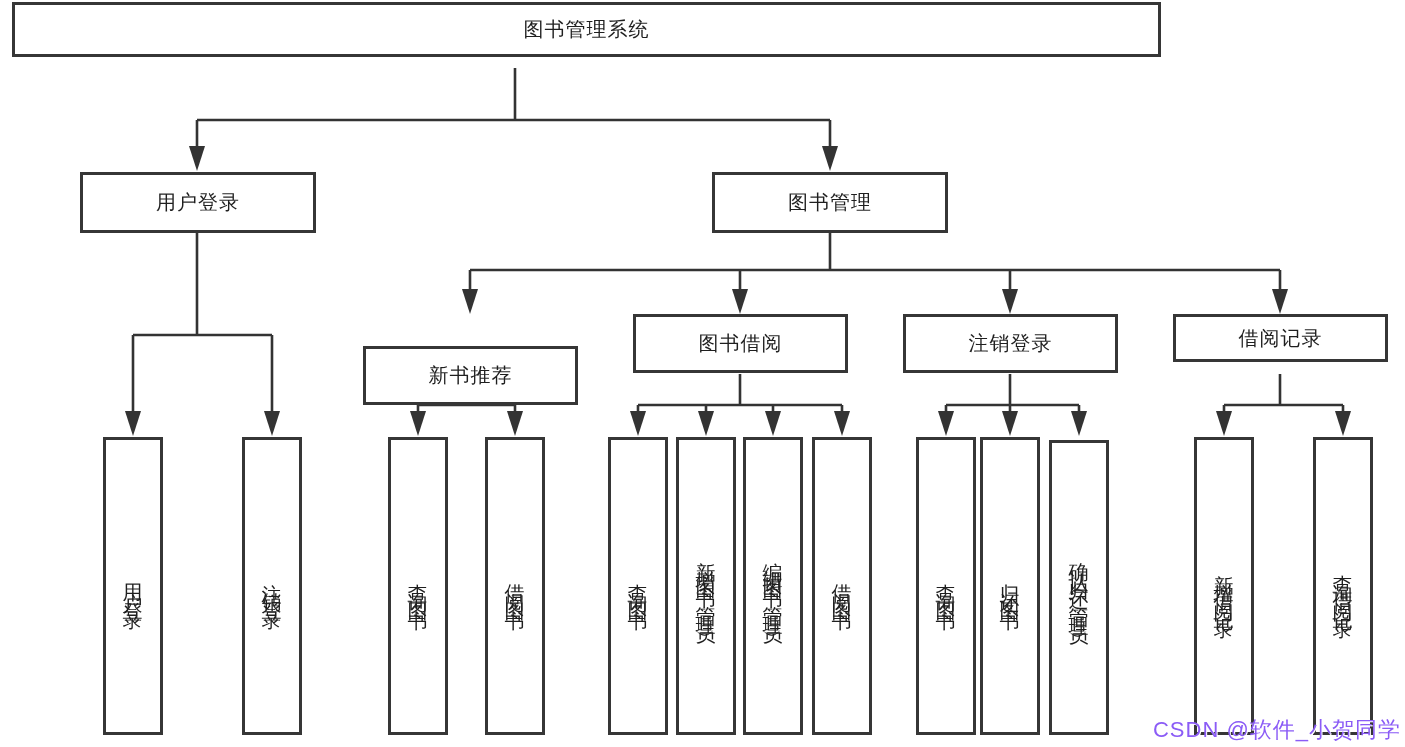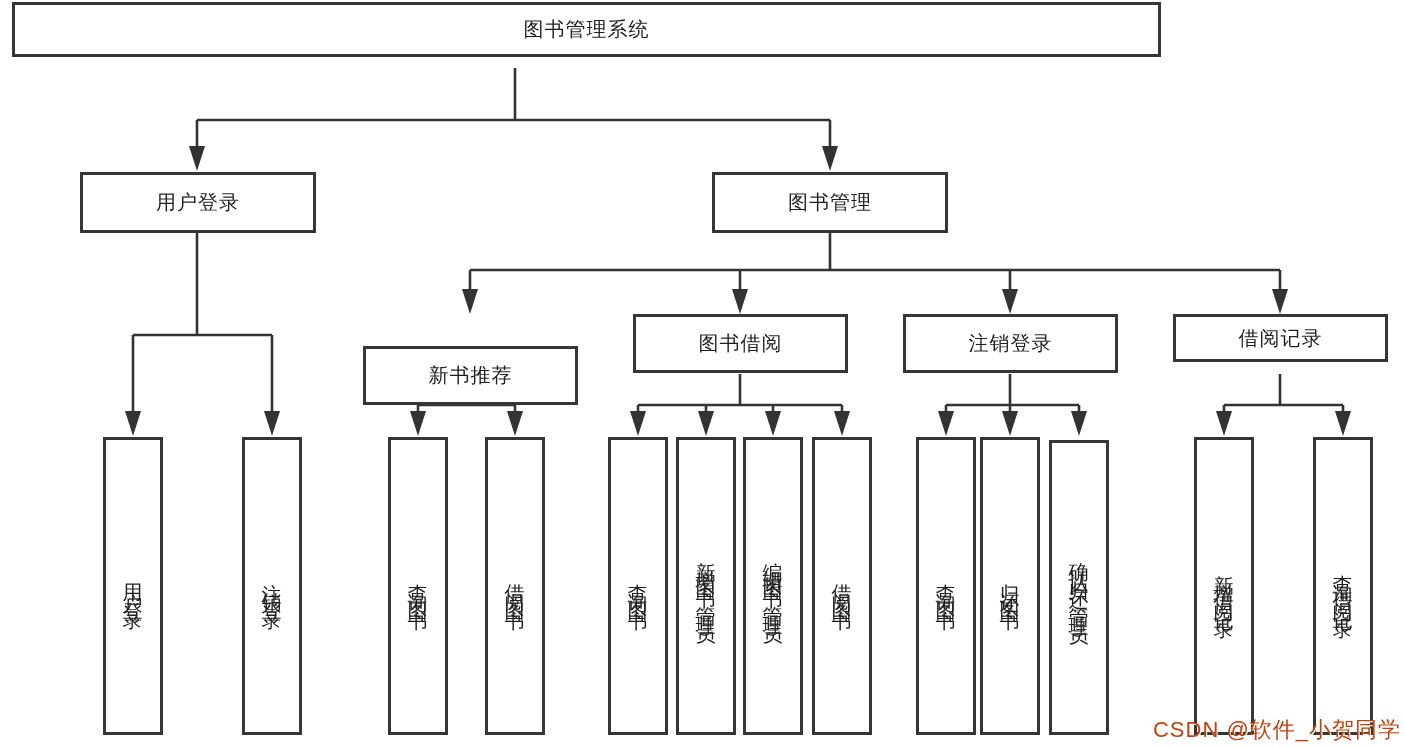--- a/index.html
+++ b/index.html
@@ -44,21 +44,21 @@
     text-orientation: mixed;
     letter-spacing: 9px;
     line-height: 1;
     white-space: nowrap;
   }
   .watermark {
     position: absolute;
     right: 4px;
     bottom: 2px;
     font-size: 22px;
-    color: #c2410c;
+    color: #8b5cf6;
     letter-spacing: 1px;
     z-index: 4;
     text-shadow: 1px 1px 0 #ffffff;
     white-space: nowrap;
   }
 </style>
 </head>
 <body>
 
 <div class="canvas">

